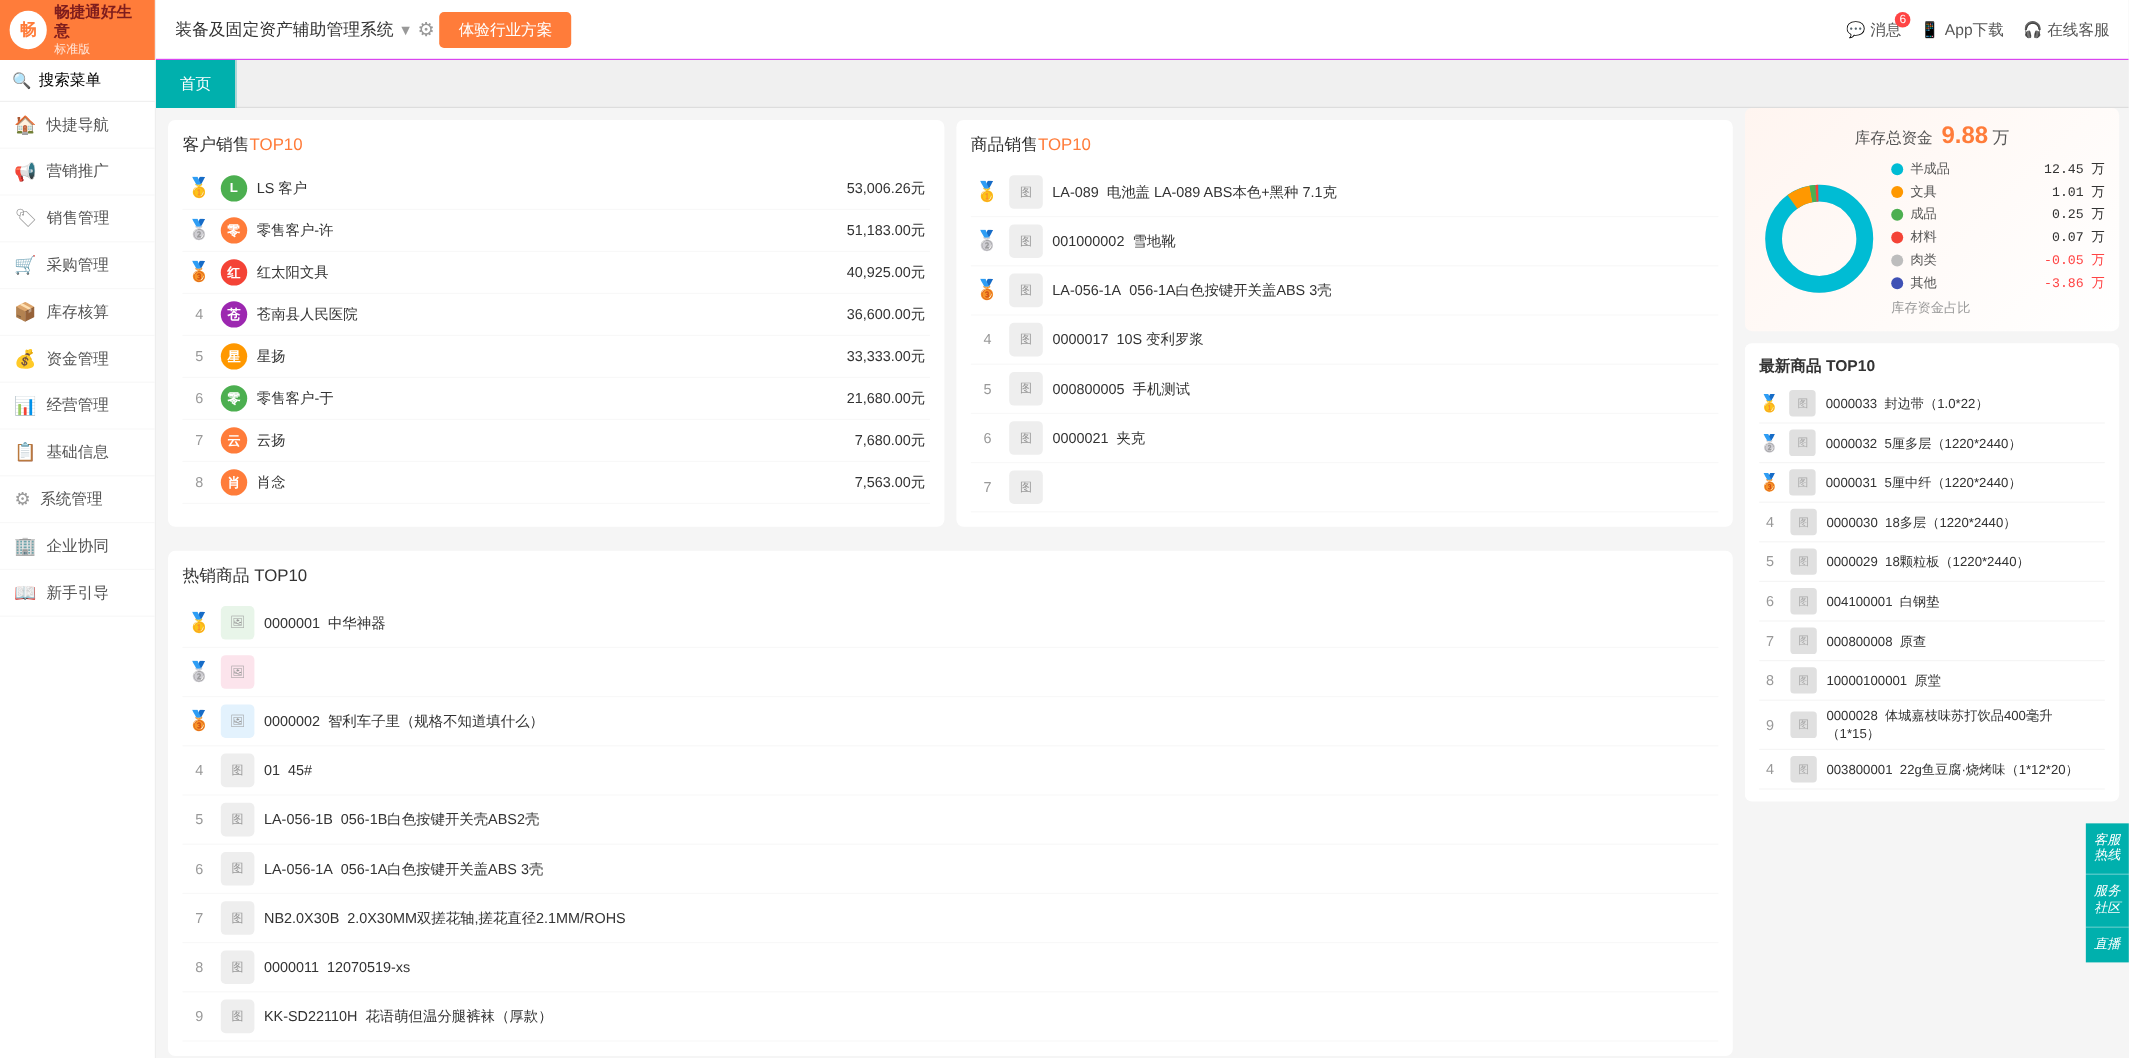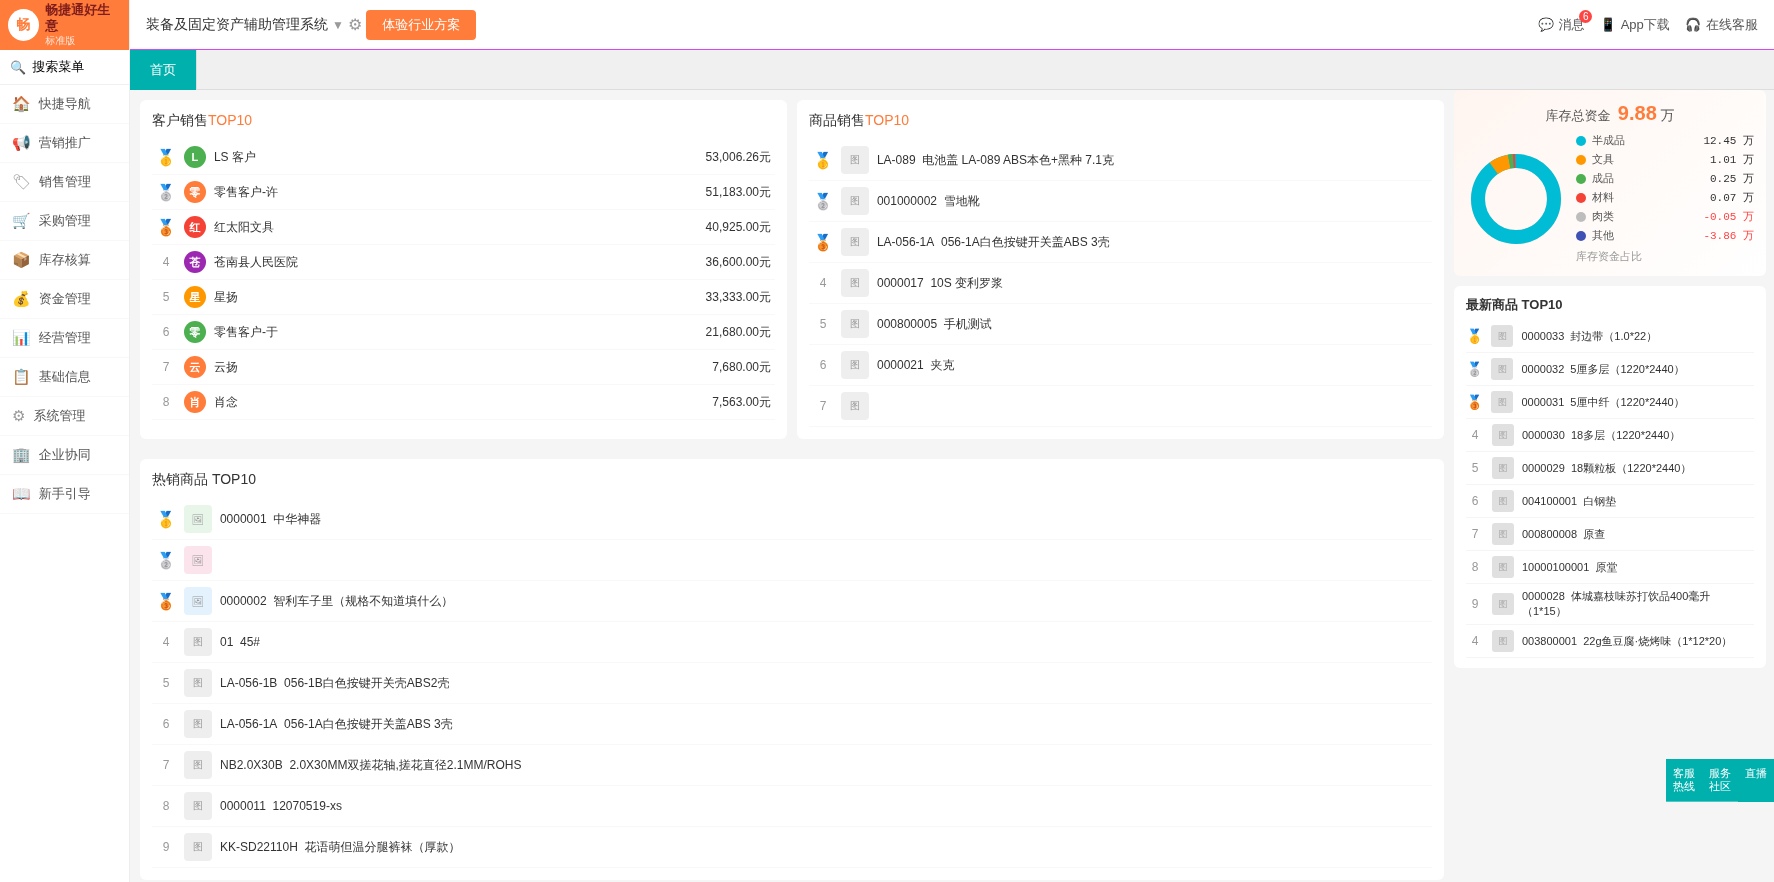--- a/index.html
+++ b/index.html
@@ -223,22 +223,23 @@
 
     
     .hot-products-section { margin-top: 10px; }
 
     
     .float-right-btns {
       position: fixed;
       right: 0;
       bottom: 80px;
       display: flex;
-      flex-direction: row;
+      flex-direction: column;
       z-index: 999;
+      font-style: italic;
     }
     .float-btn {
       background: #00b0ad;
       color: #fff;
       font-size: 11px;
       text-align: center;
       padding: 8px 6px;
       cursor: pointer;
       border-bottom: 1px solid rgba(255,255,255,0.3);
       width: 36px;

